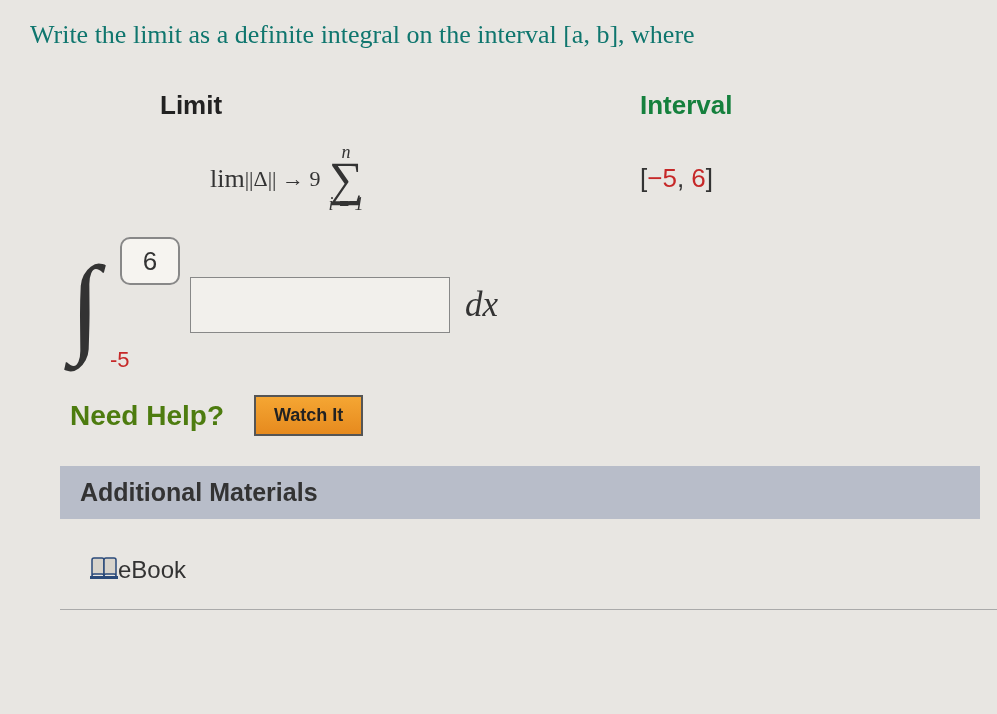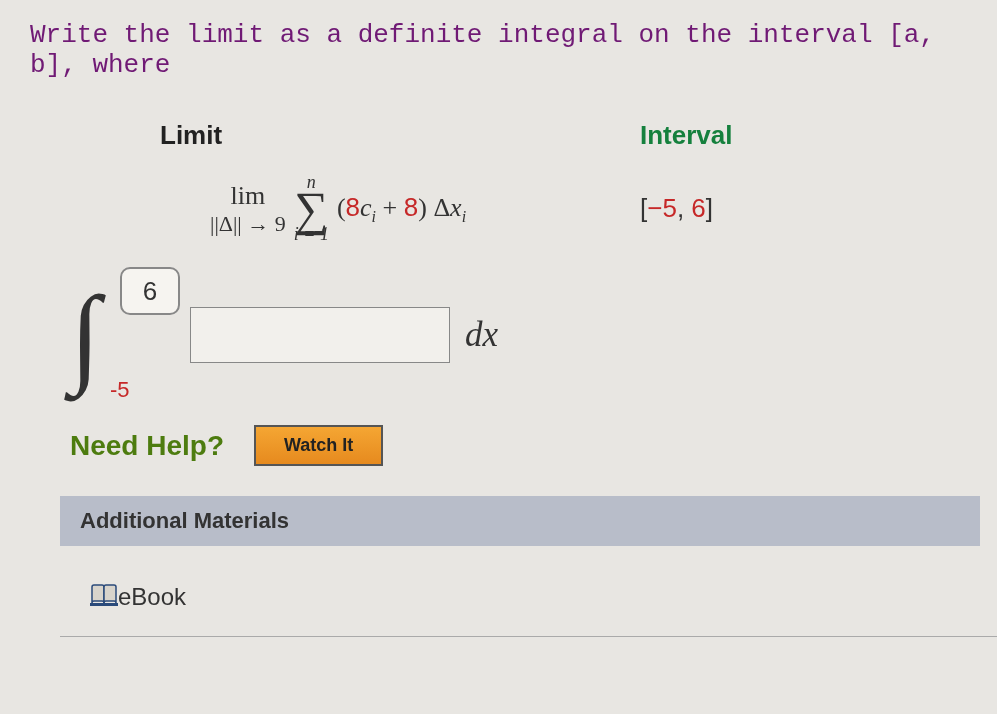--- a/index.html
+++ b/index.html
@@ -7,23 +7,23 @@
       font-family: Georgia, 'Times New Roman', serif;
       background: #e8e6e2;
       width: 997px;
       height: 714px;
       overflow: hidden;
       padding: 20px 0 0 30px;
       color: #333;
     }
     .question {
       font-size: 26px;
-      color: #701a75;
+      color: #0f766e;
       margin-bottom: 40px;
-      font-family: Liberation Mono, monospace;
+      font-family: Liberation Serif, serif;
     }
     .columns {
       display: flex;
       margin-left: 130px;
       margin-bottom: 21px;
     }
     .col-limit-header {
       font-weight: bold;
       font-size: 26px;
       color: #222;
@@ -43,21 +43,21 @@
       margin-bottom: 30px;
     }
     .limit-expr {
       display: flex;
       align-items: center;
       width: 430px;
       font-size: 26px;
     }
     .lim-block {
       display: flex;
-      flex-direction: column;
+      flex-direction: row;
       align-items: center;
       margin-right: 8px;
     }
     .lim-top {
       font-size: 26px;
     }
     .lim-bottom {
       font-size: 22px;
     }
     .sum-block {
@@ -157,35 +157,35 @@
     .need-help {
       color: #4d7c0f;
       font-weight: bold;
       font-size: 28px;
       font-family: Verdana, Arial, sans-serif;
       margin-right: 30px;
     }
     .watch-btn {
       background: linear-gradient(#f5a633, #e68a1e);
       border: 2px solid #555;
-      padding: 8px 28px;
+      padding: 8px 18px;
       font-weight: bold;
       font-size: 18px;
       color: #222;
       cursor: pointer;
       font-family: Verdana, Arial, sans-serif;
     }
 
     .additional-bar {
       background: #b8bdc9;
       padding: 12px 20px;
       margin-left: 30px;
       margin-right: 17px;
       font-weight: bold;
-      font-size: 22px;
+      font-size: 25px;
       font-family: Verdana, Arial, sans-serif;
       color: #333;
     }
     .ebook-row {
       margin-left: 60px;
       margin-top: 37px;
       display: flex;
       align-items: flex-start;
       gap: 0;
     }
@@ -215,24 +215,20 @@
   <div class="limit-expr">
     <div class="lim-block">
       <div class="lim-top">lim</div>
       <div class="lim-bottom">||Δ|| → 9</div>
     </div>
     <div class="sum-block">
       <div class="sum-n">n</div>
       <div class="sum-sigma">∑</div>
       <div class="sum-i">i = 1</div>
     </div>
-    <div class="summand">
-      (<span class="num">8</span><i>c</i><span class="sub">i</span><span> + </span><span class="num">8</span>)
-      <span>Δ</span><i>x</i><span class="sub">i</span>
-    </div>
   </div>
   <div class="interval-val">
     <span>[</span><span class="neg">−5</span><span>, </span><span class="pos">6</span><span>]</span>
   </div>
 </div>
 
 <div class="integral-row">
   <div class="int-sign-block">
     <div class="int-symbol">∫</div>
     <div class="upper-box">6</div>

